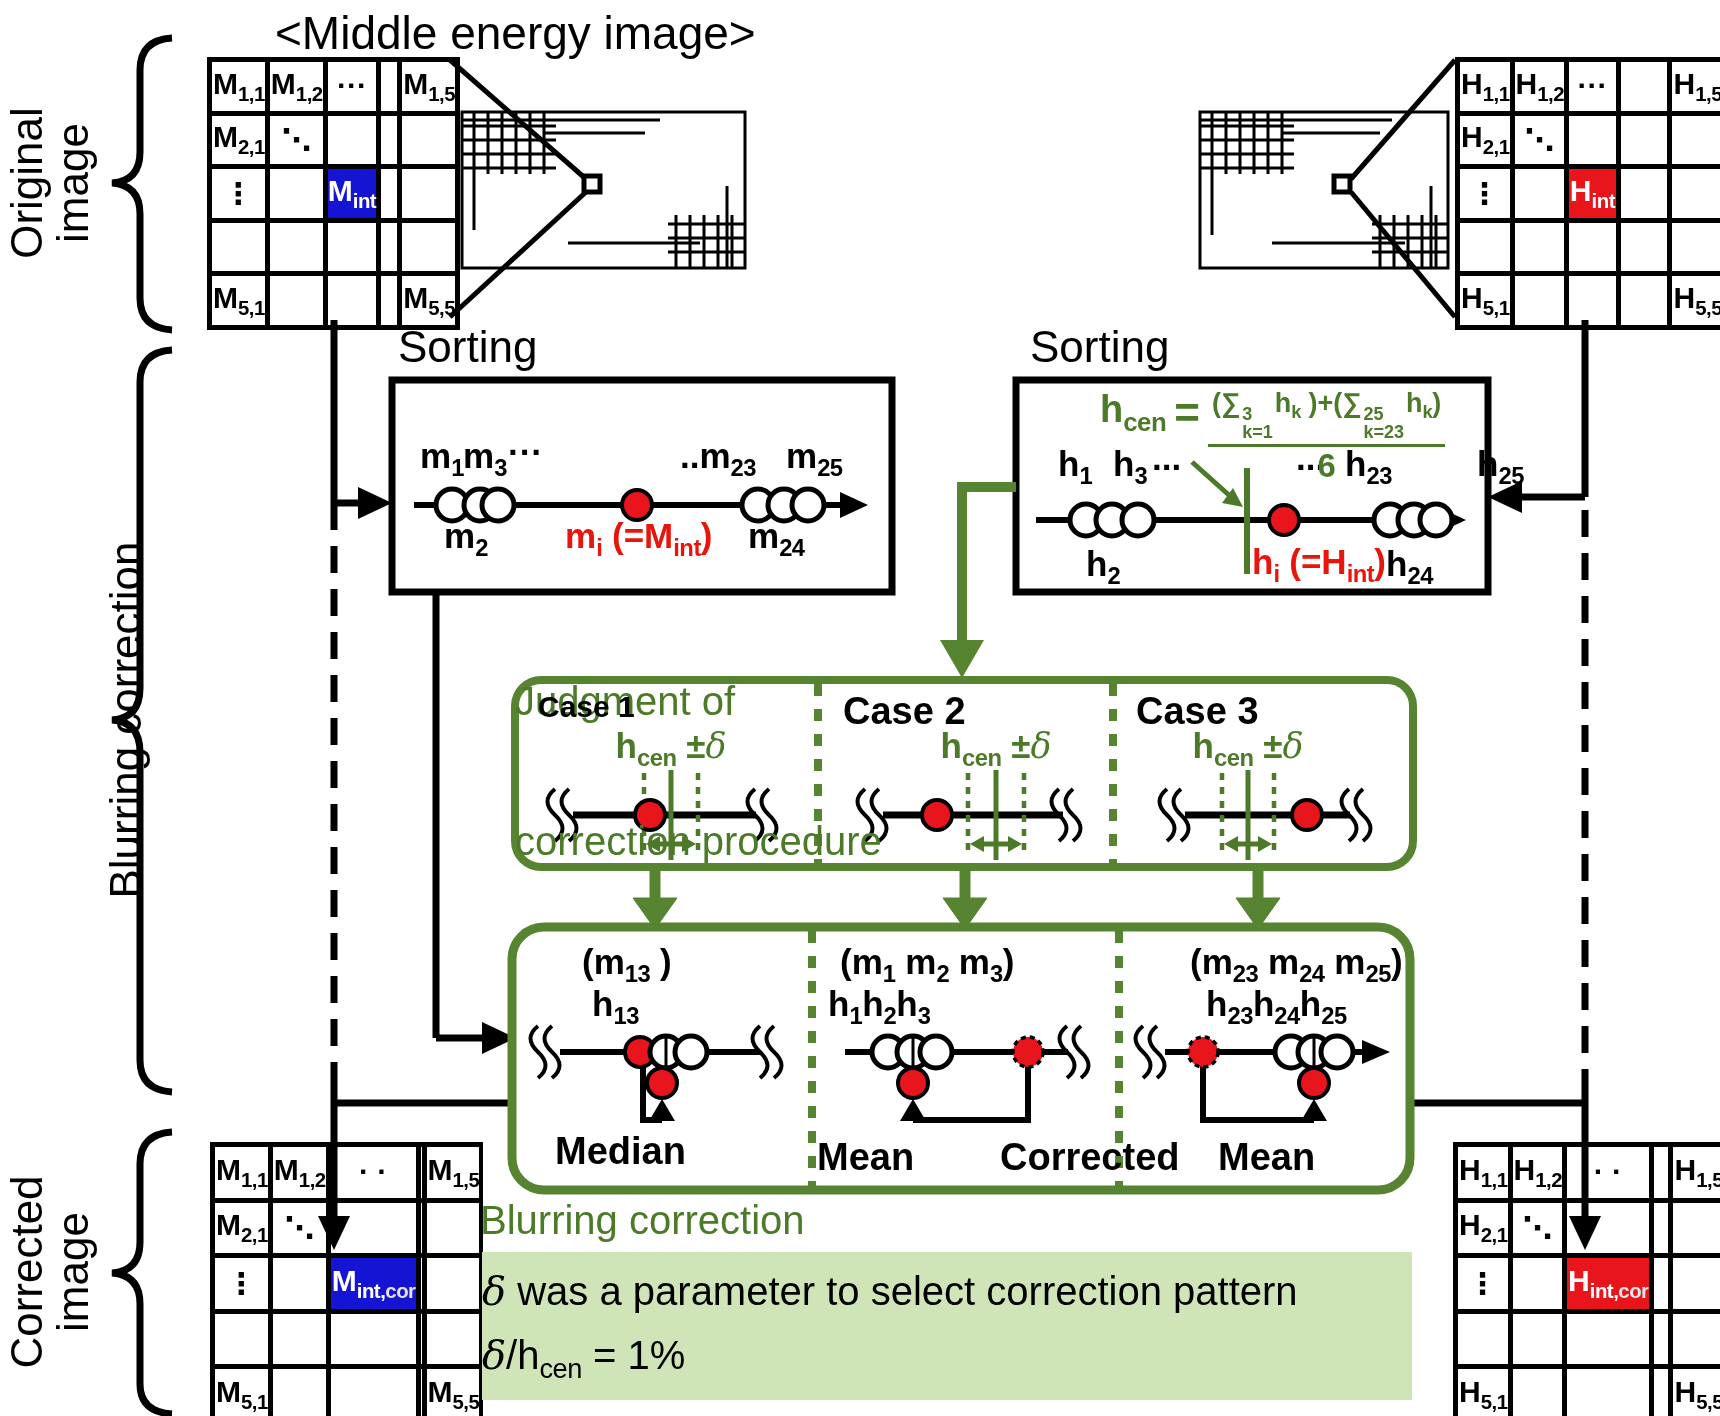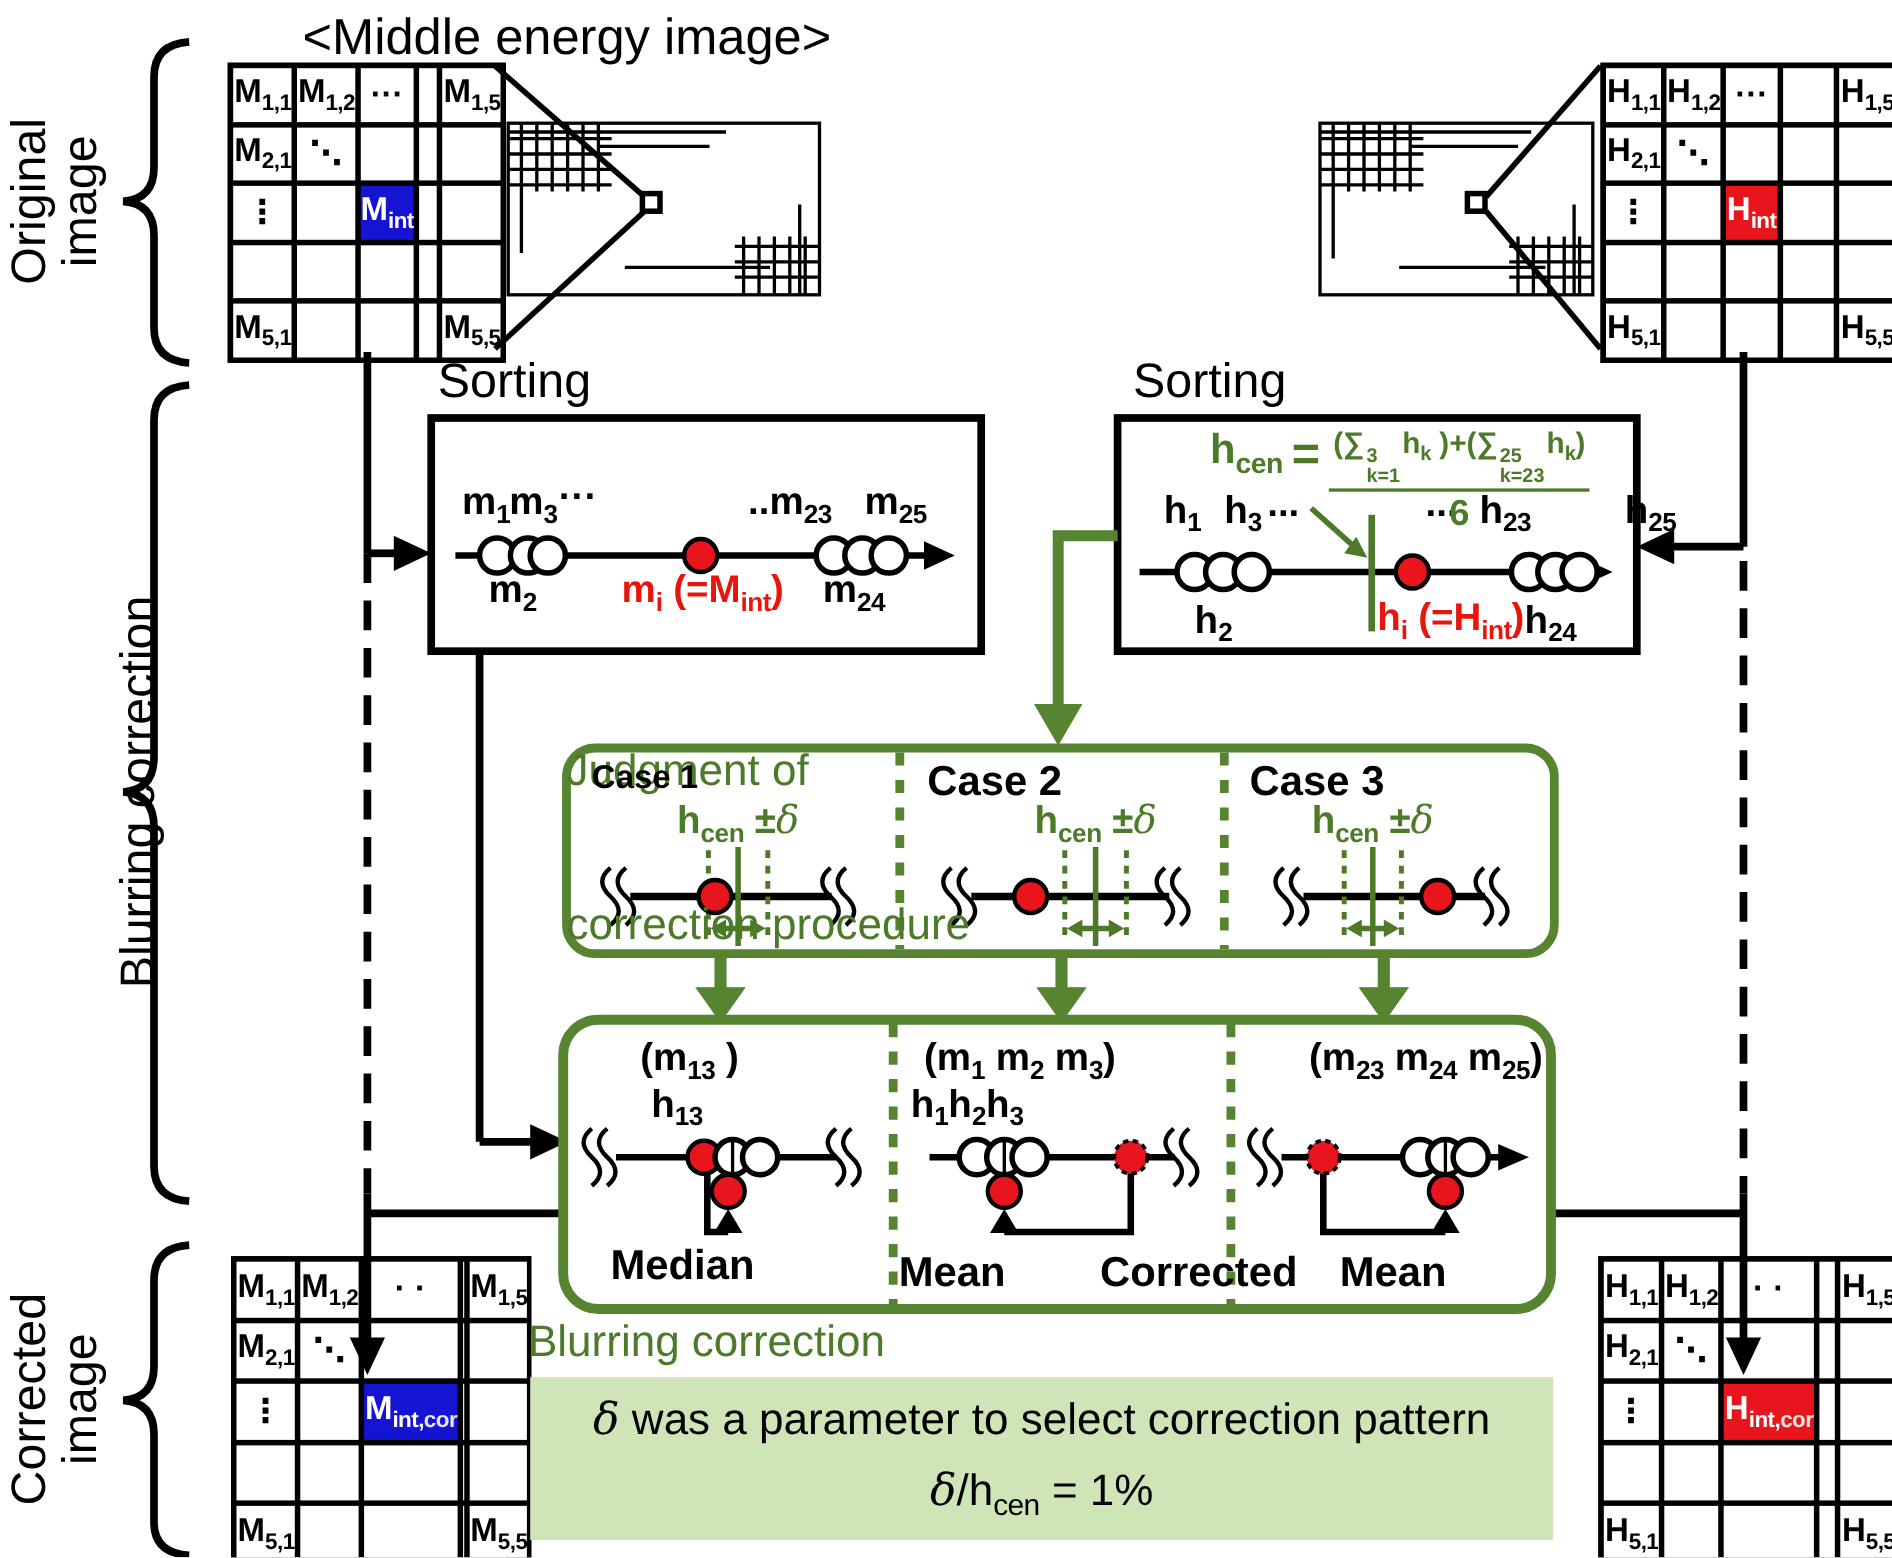--- a/index.html
+++ b/index.html
@@ -33,21 +33,21 @@
   .f-h{font-size:38px}
   .f-eq{font-size:44px}
   .frac{display:inline-flex;flex-direction:column;align-items:center}
   .num{font-size:27px;border-bottom:3px solid #4c7a28;padding:0 4px 3px;white-space:nowrap}
   .den{font-size:33px}
   .ss{display:inline-flex;flex-direction:column;align-items:flex-start;font-size:18px;line-height:1;
       vertical-align:-8px;margin:0 2px}
   .ss sup,.ss sub{font-size:18px;letter-spacing:0}
   
   .banner{position:absolute;z-index:3;background:#cfe5b8;display:flex;flex-direction:column;
-          align-items:center;justify-content:center;gap:18px;font-size:40px}
+          align-items:flex-start;justify-content:center;gap:18px;font-size:40px}
   .band{font-size:35px;font-weight:bold;color:#4c7a28;text-align:center}
 </style>
 </head>
 <body>
 
 <div id="canvas">
 
 <svg class="layer" width="1720" height="1416" viewBox="0 0 1720 1416">
   <defs>
     <g id="brk" stroke="#000" stroke-width="4" fill="none">
@@ -340,20 +340,22 @@
 
 <div class="t nl ctrtx" style="left:840px;top:942px;width:200px">
   <span>(m</span><sub>1</sub><span> m</span><sub>2</sub><span> m</span><sub>3</sub><span>)</span></div>
 <div class="t nl ctrtx" style="left:828px;top:984px;width:200px">
   <span>h</span><sub>1</sub><span>h</span><sub>2</sub><span>h</span><sub>3</sub></div>
 <div class="t b ctrtx" style="left:817px;top:1136px;width:200px;font-size:38px">Mean</div>
 <div class="t b ctrtx" style="left:1000px;top:1136px;width:220px;font-size:38px">Corrected</div>
 
 <div class="t nl ctrtx" style="left:1190px;top:942px;width:240px">
   <span>(m</span><sub>23</sub><span> m</span><sub>24</sub><span> m</span><sub>25</sub><span>)</span></div>
+<div class="t nl ctrtx" style="left:1206px;top:984px;width:240px">
+  <span>h</span><sub>23</sub><span>h</span><sub>24</sub><span>h</span><sub>25</sub></div>
 <div class="t b ctrtx" style="left:1218px;top:1136px;width:200px;font-size:38px">Mean</div>
 
 <div class="t grn" style="left:480px;top:1198px;font-size:40px">Blurring correction</div>
 <div class="banner" style="left:482px;top:1252px;width:930px;height:148px">
   <div><span class="delta">δ</span><span> was a parameter to select correction pattern</span></div>
   <div><span class="delta">δ</span><span>/h</span><sub>cen</sub><span> = 1%</span></div>
 </div>
 
 <div class="pgrid" style="left:207px;top:57px;width:243px;height:263px">
   <div class="cell">

